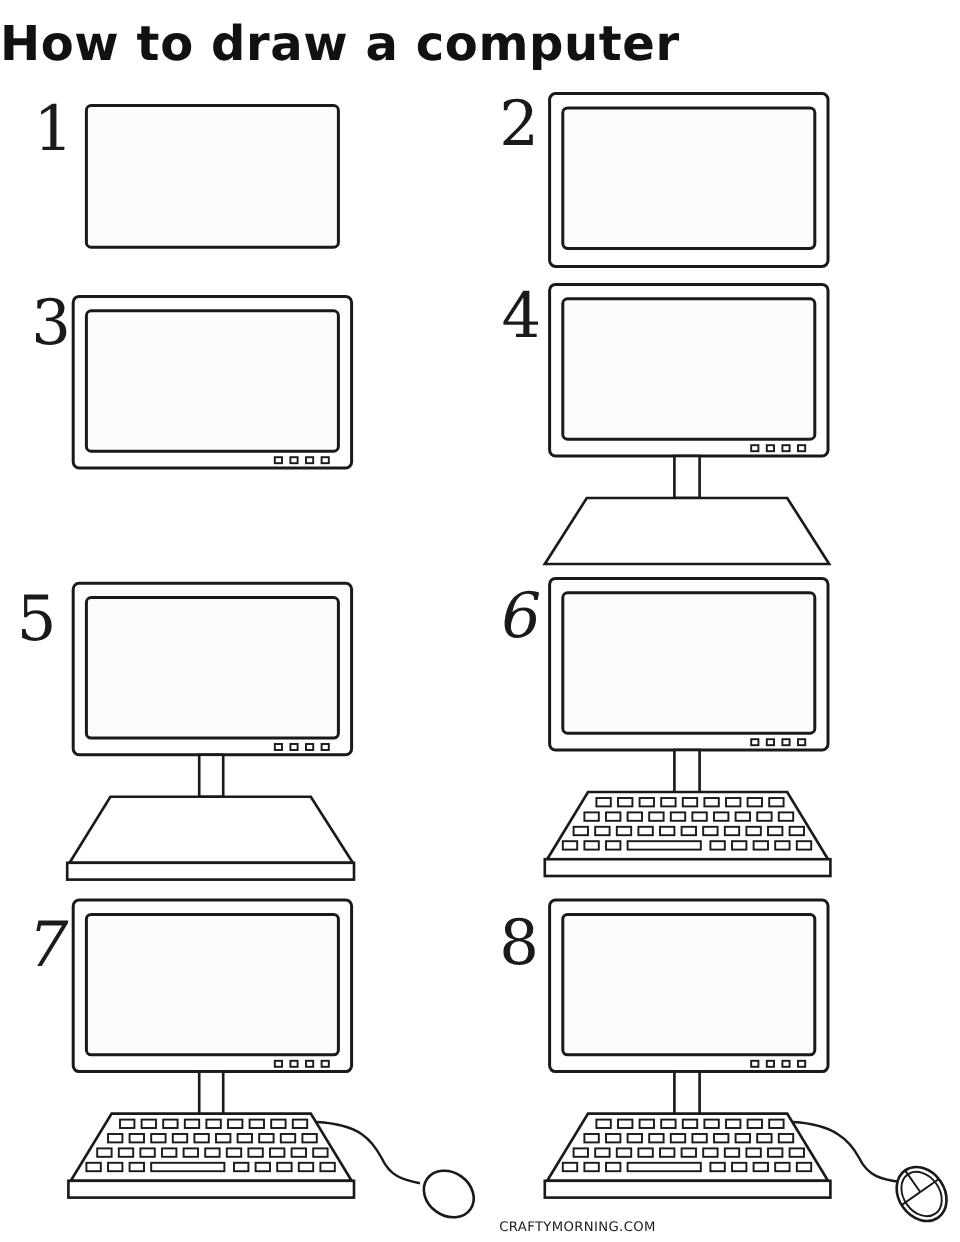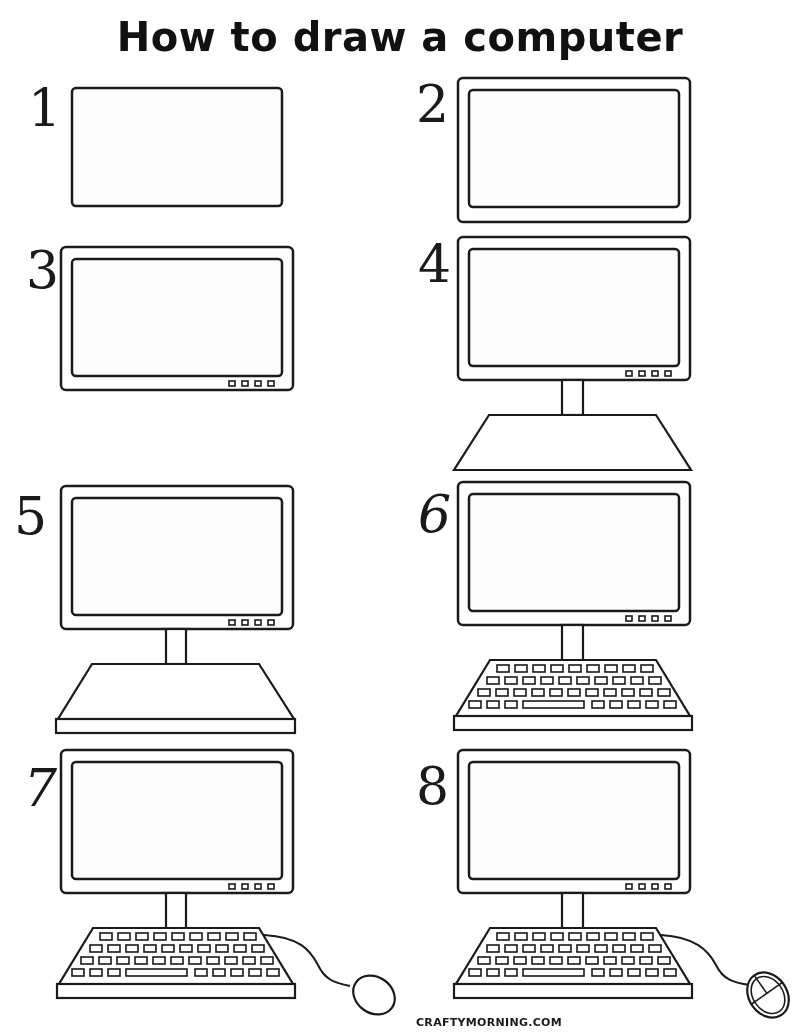--- a/index.html
+++ b/index.html
@@ -1,30 +1,30 @@
 <!DOCTYPE html>
 <html><head>
 <meta charset="utf-8">
 <style>
   html, body { margin: 0; padding: 0; background: #ffffff; }
   body { width: 800px; height: 1035px; position: relative; overflow: hidden; font-family: "DejaVu Sans", sans-serif; }
   .title {
-    position: absolute; left: 0; top: 14px; width: 800px; text-align: center;
+    position: absolute; left: 0; top: 14px; width: 800px; text-align: left;
     font-family: "DejaVu Sans", sans-serif; font-weight: bold; font-size: 40px;
     color: #111111; letter-spacing: 0.5px;
   }
   .stepnum {
     position: absolute; font-family: "DejaVu Serif", serif; font-size: 52px;
     color: #1a1a1a; line-height: 1;
   }
   .stepnum.italic { font-style: italic; }
   svg.art { position: absolute; left: 0; top: 0; }
   .footer {
     position: absolute; left: 416px; top: 1016px; font-family: "DejaVu Sans", sans-serif;
-    font-weight: bold; font-size: 11px; color: #1a1a1a; letter-spacing: 0.3px;
+    font-weight: normal; font-size: 11px; color: #1a1a1a; letter-spacing: 0.3px;
   }
 </style>
 </head>
 <body>
 
 <div class="title">How to draw a computer</div>
 
 <div class="stepnum" style="left:28px;top:82px;">1</div>
 <div class="stepnum" style="left:416px;top:78px;">2</div>
 <div class="stepnum" style="left:26px;top:244px;">3</div>

